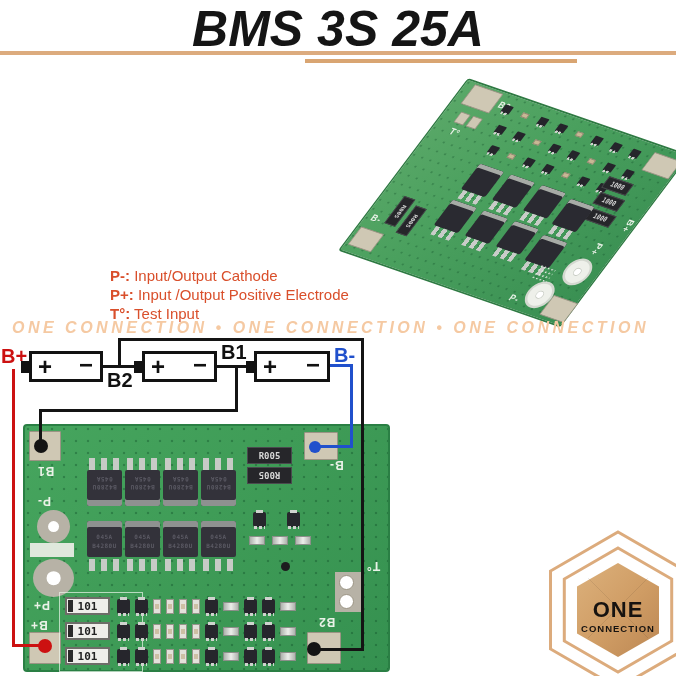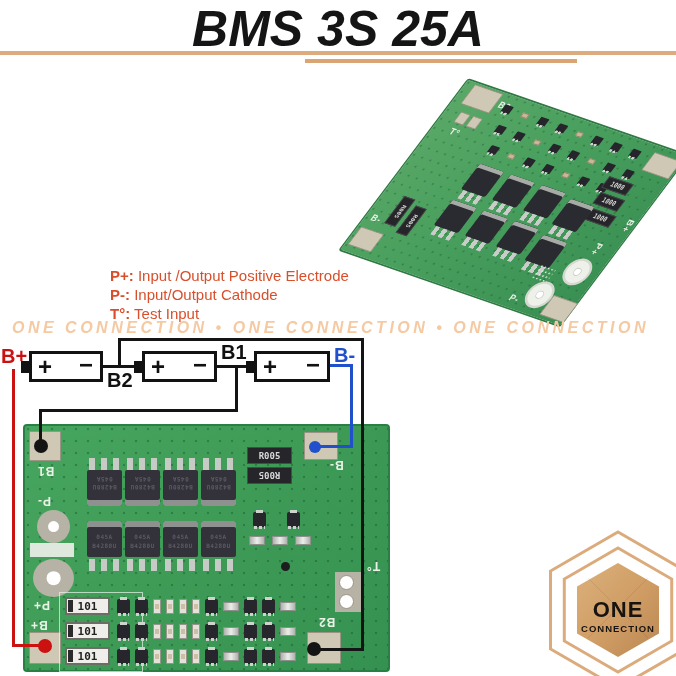--- a/index.html
+++ b/index.html
@@ -181,22 +181,22 @@
   <div class="pmos" style="left:134px;top:132px;"></div>
   <div class="pmos" style="left:180px;top:132px;"></div>
   <div class="pmos" style="left:226px;top:136px;"></div>
 
   <div class="pcircle" style="left:282px;top:146px;"></div>
   <div class="pcircle" style="left:258px;top:184px;"></div>
   <div class="pdots" style="left:250px;top:168px;"></div>
 </div>
 
 <div class="annos">
+  <div><b>P-:</b><span> Input/Output Cathode</span></div>
   <div><b>P+:</b><span> Input /Output Positive Electrode</span></div>
-  <div><b>P-:</b><span> Input/Output Cathode</span></div>
   <div><b>T°:</b><span> Test Input</span></div>
 </div>
 
 <div class="wm">ONE CONNECTION • ONE CONNECTION • ONE CONNECTION</div>
 
 <div class="dlbl" style="left:1px;top:345px;color:#cc1111;">B+</div>
 <div class="dlbl" style="left:107px;top:369px;">B2</div>
 <div class="dlbl" style="left:221px;top:341px;">B1</div>
 <div class="dlbl" style="left:334px;top:344px;color:#2050cc;">B-</div>
 

